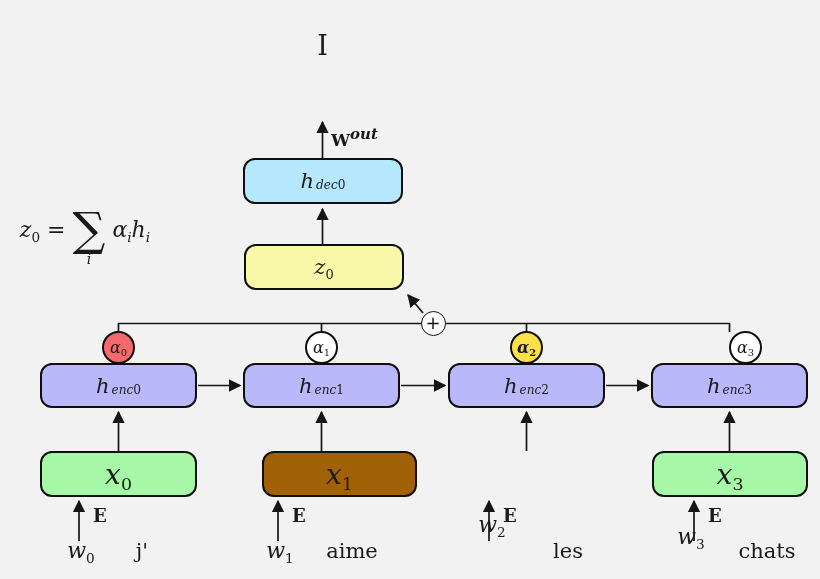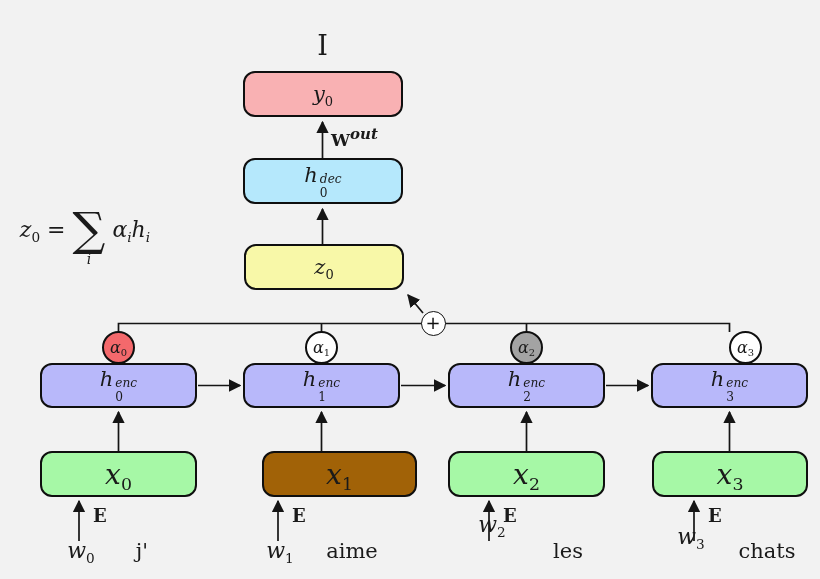--- a/index.html
+++ b/index.html
@@ -17,21 +17,21 @@
        font-family:"DejaVu Sans",sans-serif;font-size:18px;font-weight:400;color:#111;line-height:1;}
   .lbl{position:absolute;z-index:2;white-space:nowrap;}
   .title{font-size:27px;}
   .wout{font-weight:bold;font-size:17px;}
   .wout sup{font-size:15px;font-weight:bold;font-style:italic;}
   .elab{font-weight:bold;font-size:18px;}
   .wsym{font-style:italic;font-size:22px;}
   .word{font-size:21px;}
   sub{font-size:0.62em;font-style:normal;line-height:0;vertical-align:-0.35em;}
   sub.isub{font-style:italic;}
-  .stack{display:inline-flex;flex-direction:column;align-items:flex-start;font-size:0.58em;line-height:1.12;
+  .stack{display:inline-flex;flex-direction:row;align-items:flex-start;font-size:0.58em;line-height:1.12;
        margin-left:2px;transform:translateY(0.06em);}
   .stack .sup{font-style:italic;}
   .stack .sub{font-style:normal;}
   .formula{position:absolute;z-index:2;display:flex;align-items:center;justify-content:center;gap:7px;
        font-style:italic;font-size:22px;}
   .feq{font-style:normal;}
   .fsig{display:inline-flex;flex-direction:column;align-items:center;transform:translateY(10px);}
   .sigma{font-size:46px;line-height:0.82;font-style:normal;}
   .sigi{font-size:14px;font-style:italic;margin-top:3px;}
   .embig{font-size:28px;}
@@ -60,23 +60,20 @@
     <line x1="526.5" y1="451" x2="526.5" y2="412" stroke="#151515" stroke-width="1.7" marker-end="url(#ah)"></line>
     <line x1="729.5" y1="451" x2="729.5" y2="412" stroke="#151515" stroke-width="1.7" marker-end="url(#ah)"></line>
     <line x1="79" y1="541" x2="79" y2="501" stroke="#151515" stroke-width="1.7" marker-end="url(#ah)"></line>
     <line x1="278" y1="541" x2="278" y2="501" stroke="#151515" stroke-width="1.7" marker-end="url(#ah)"></line>
     <line x1="489" y1="541" x2="489" y2="501" stroke="#151515" stroke-width="1.7" marker-end="url(#ah)"></line>
     <line x1="694" y1="541" x2="694" y2="501" stroke="#151515" stroke-width="1.7" marker-end="url(#ah)"></line>
   </svg>
 
   <div class="lbl title" style="left:314px;top:30px;width:17px;text-align:center;">I</div>
 
-  <div class="box" style="left: 243px; top: 71px; width: 160px; height: 46px; background-color: rgb(249, 177, 179);">
-    <span><span>y</span><sub>0</sub></span>
-  </div>
 
   <div class="lbl wout" style="left:331px;top:125px;">
     <span>W</span><sup>out</sup>
   </div>
 
   <div class="box" style="left: 243px; top: 158px; width: 160px; height: 46px; background-color: rgb(181, 232, 252);">
     <span><span>h</span><span class="stack">
           <span class="sup">dec</span>
           <span class="sub">0</span>
         </span></span>
@@ -99,21 +96,21 @@
   <div class="plus" style="left:420.5px;top:310.5px;">
     <span>+</span>
   </div>
 
   <div class="acirc" style="left: 102px; top: 331px; background-color: rgb(244, 105, 108);">
     <span><span>α</span><sub>0</sub></span>
   </div>
   <div class="acirc" style="left: 305px; top: 331px; background-color: rgb(255, 255, 255);">
     <span><span>α</span><sub>1</sub></span>
   </div>
-  <div class="acirc" style="left: 510px; top: 331px; background-color: #a3a3a3;">
+  <div class="acirc" style="left: 510px; top: 331px; background-color: #fde047; font-weight: bold;">
     <span><span>α</span><sub>2</sub></span>
   </div>
   <div class="acirc" style="left: 713px; top: 331px; background-color: rgb(255, 255, 255); margin-left: 16px;">
     <span><span>α</span><sub>3</sub></span>
   </div>
 
   <div class="box" style="left: 40px; top: 363px; width: 157px; height: 45px; background-color: rgb(184, 184, 250);">
     <span><span>h</span><span class="stack">
           <span class="sup">enc</span>
           <span class="sub">0</span>
@@ -137,23 +134,20 @@
           <span class="sub">3</span>
         </span></span>
   </div>
 
   <div class="box embig" style="left: 40px; top: 451px; width: 157px; height: 46px; background-color: rgb(166, 248, 166);">
     <span><span>x</span><sub>0</sub></span>
   </div>
   <div class="box embig" style="left: 262px; top: 451px; width: 155px; height: 46px; background-color: #a16207;">
     <span><span>x</span><sub>1</sub></span>
   </div>
-  <div class="box embig" style="left: 448px; top: 451px; width: 157px; height: 46px; background-color: rgb(166, 248, 166);">
-    <span><span>x</span><sub>2</sub></span>
-  </div>
   <div class="box embig" style="left: 652px; top: 451px; width: 156px; height: 46px; background-color: rgb(166, 248, 166);">
     <span><span>x</span><sub>3</sub></span>
   </div>
 
   <div class="lbl elab" style="left:93px;top:505px;">E</div>
   <div class="lbl elab" style="left:292px;top:505px;">E</div>
   <div class="lbl elab" style="left:503px;top:505px;">E</div>
   <div class="lbl elab" style="left:708px;top:505px;">E</div>
 
   <div class="lbl wsym" style="left:81px;top:538px;transform:translateX(-50%);"><span>w</span><sub>0</sub></div>

